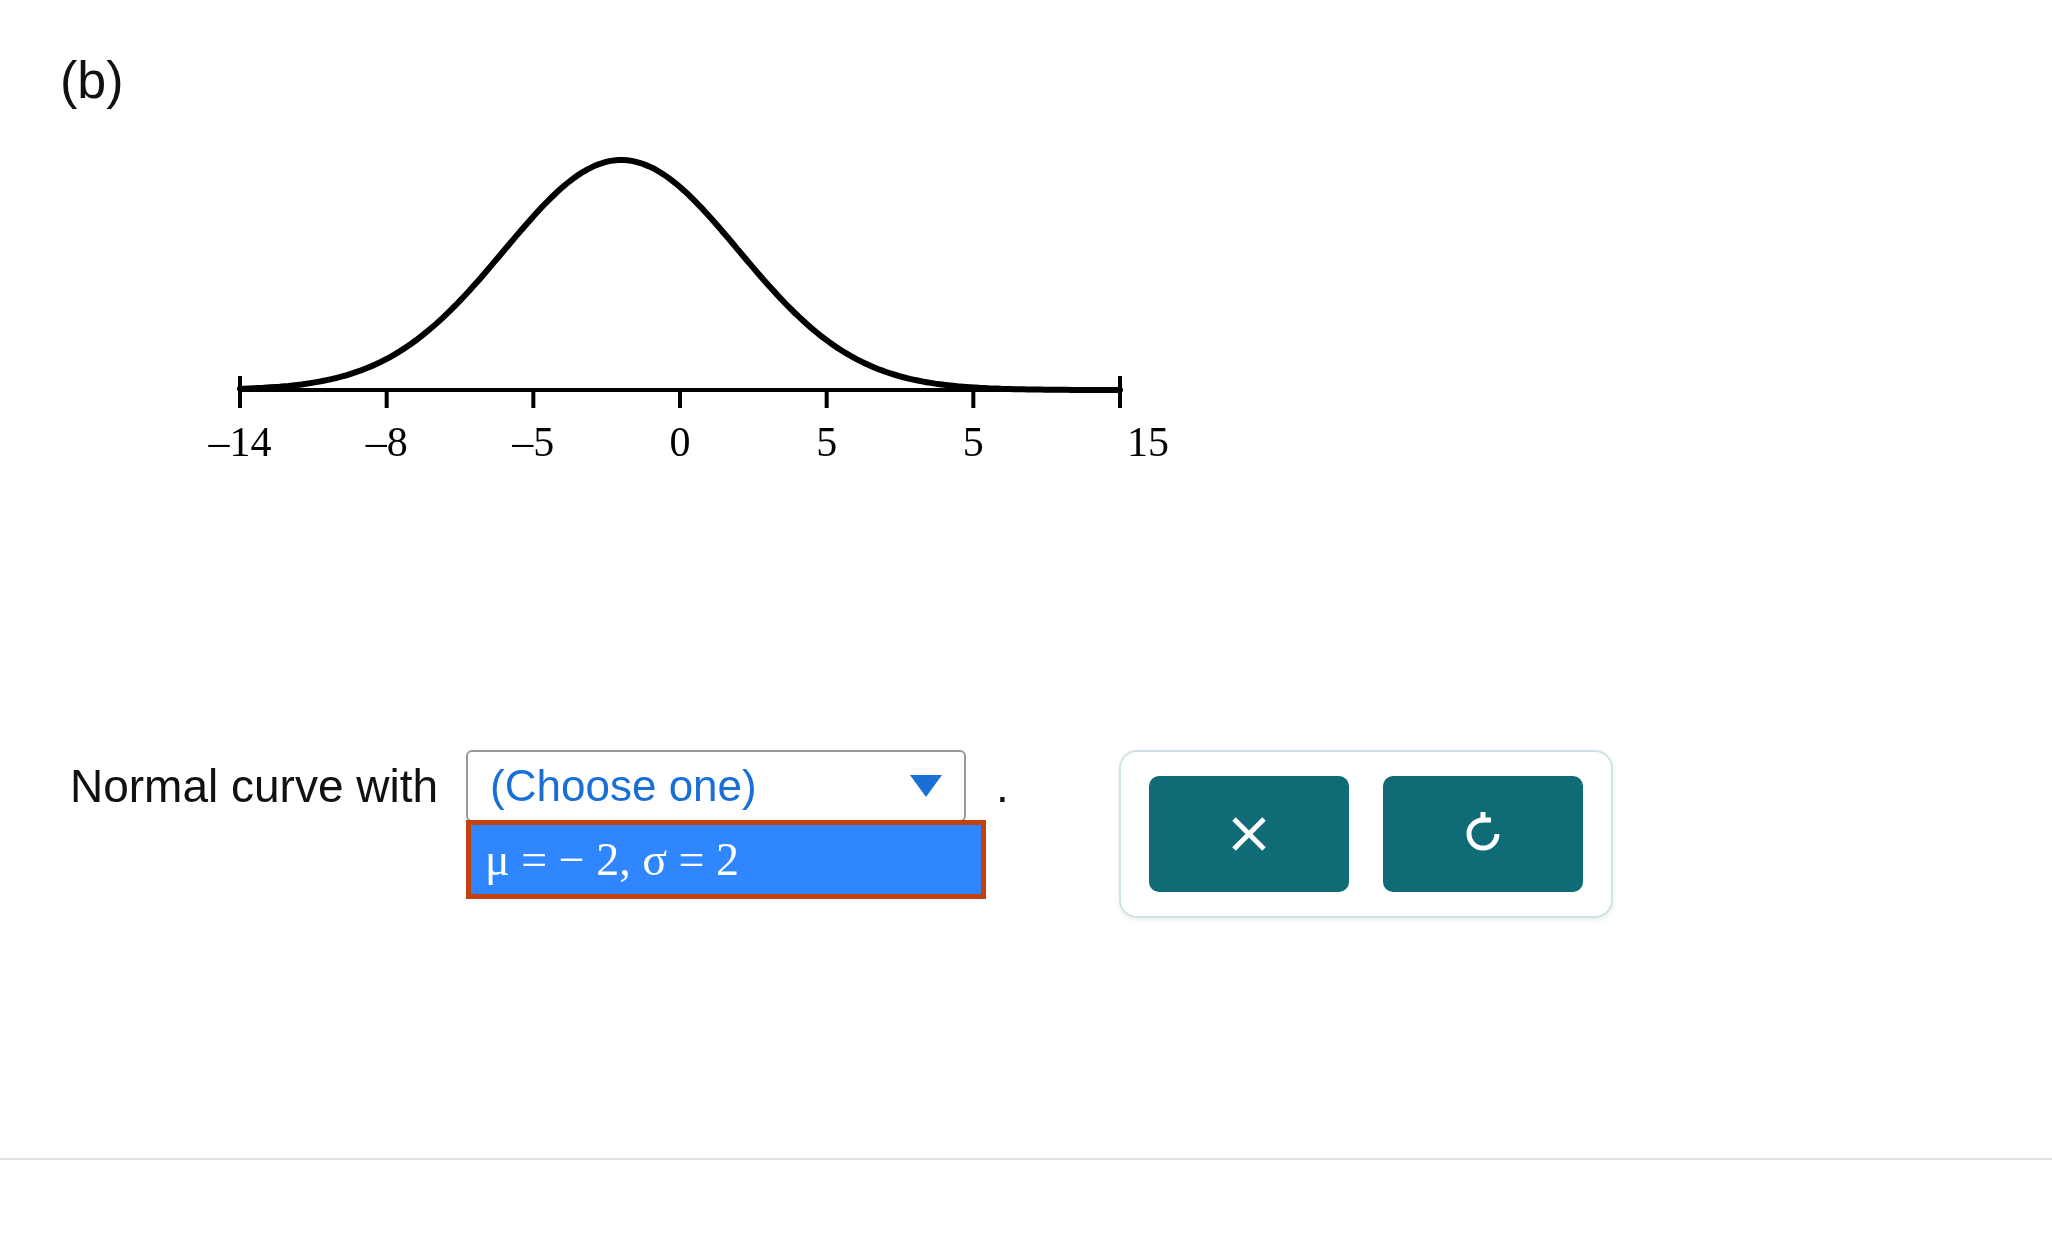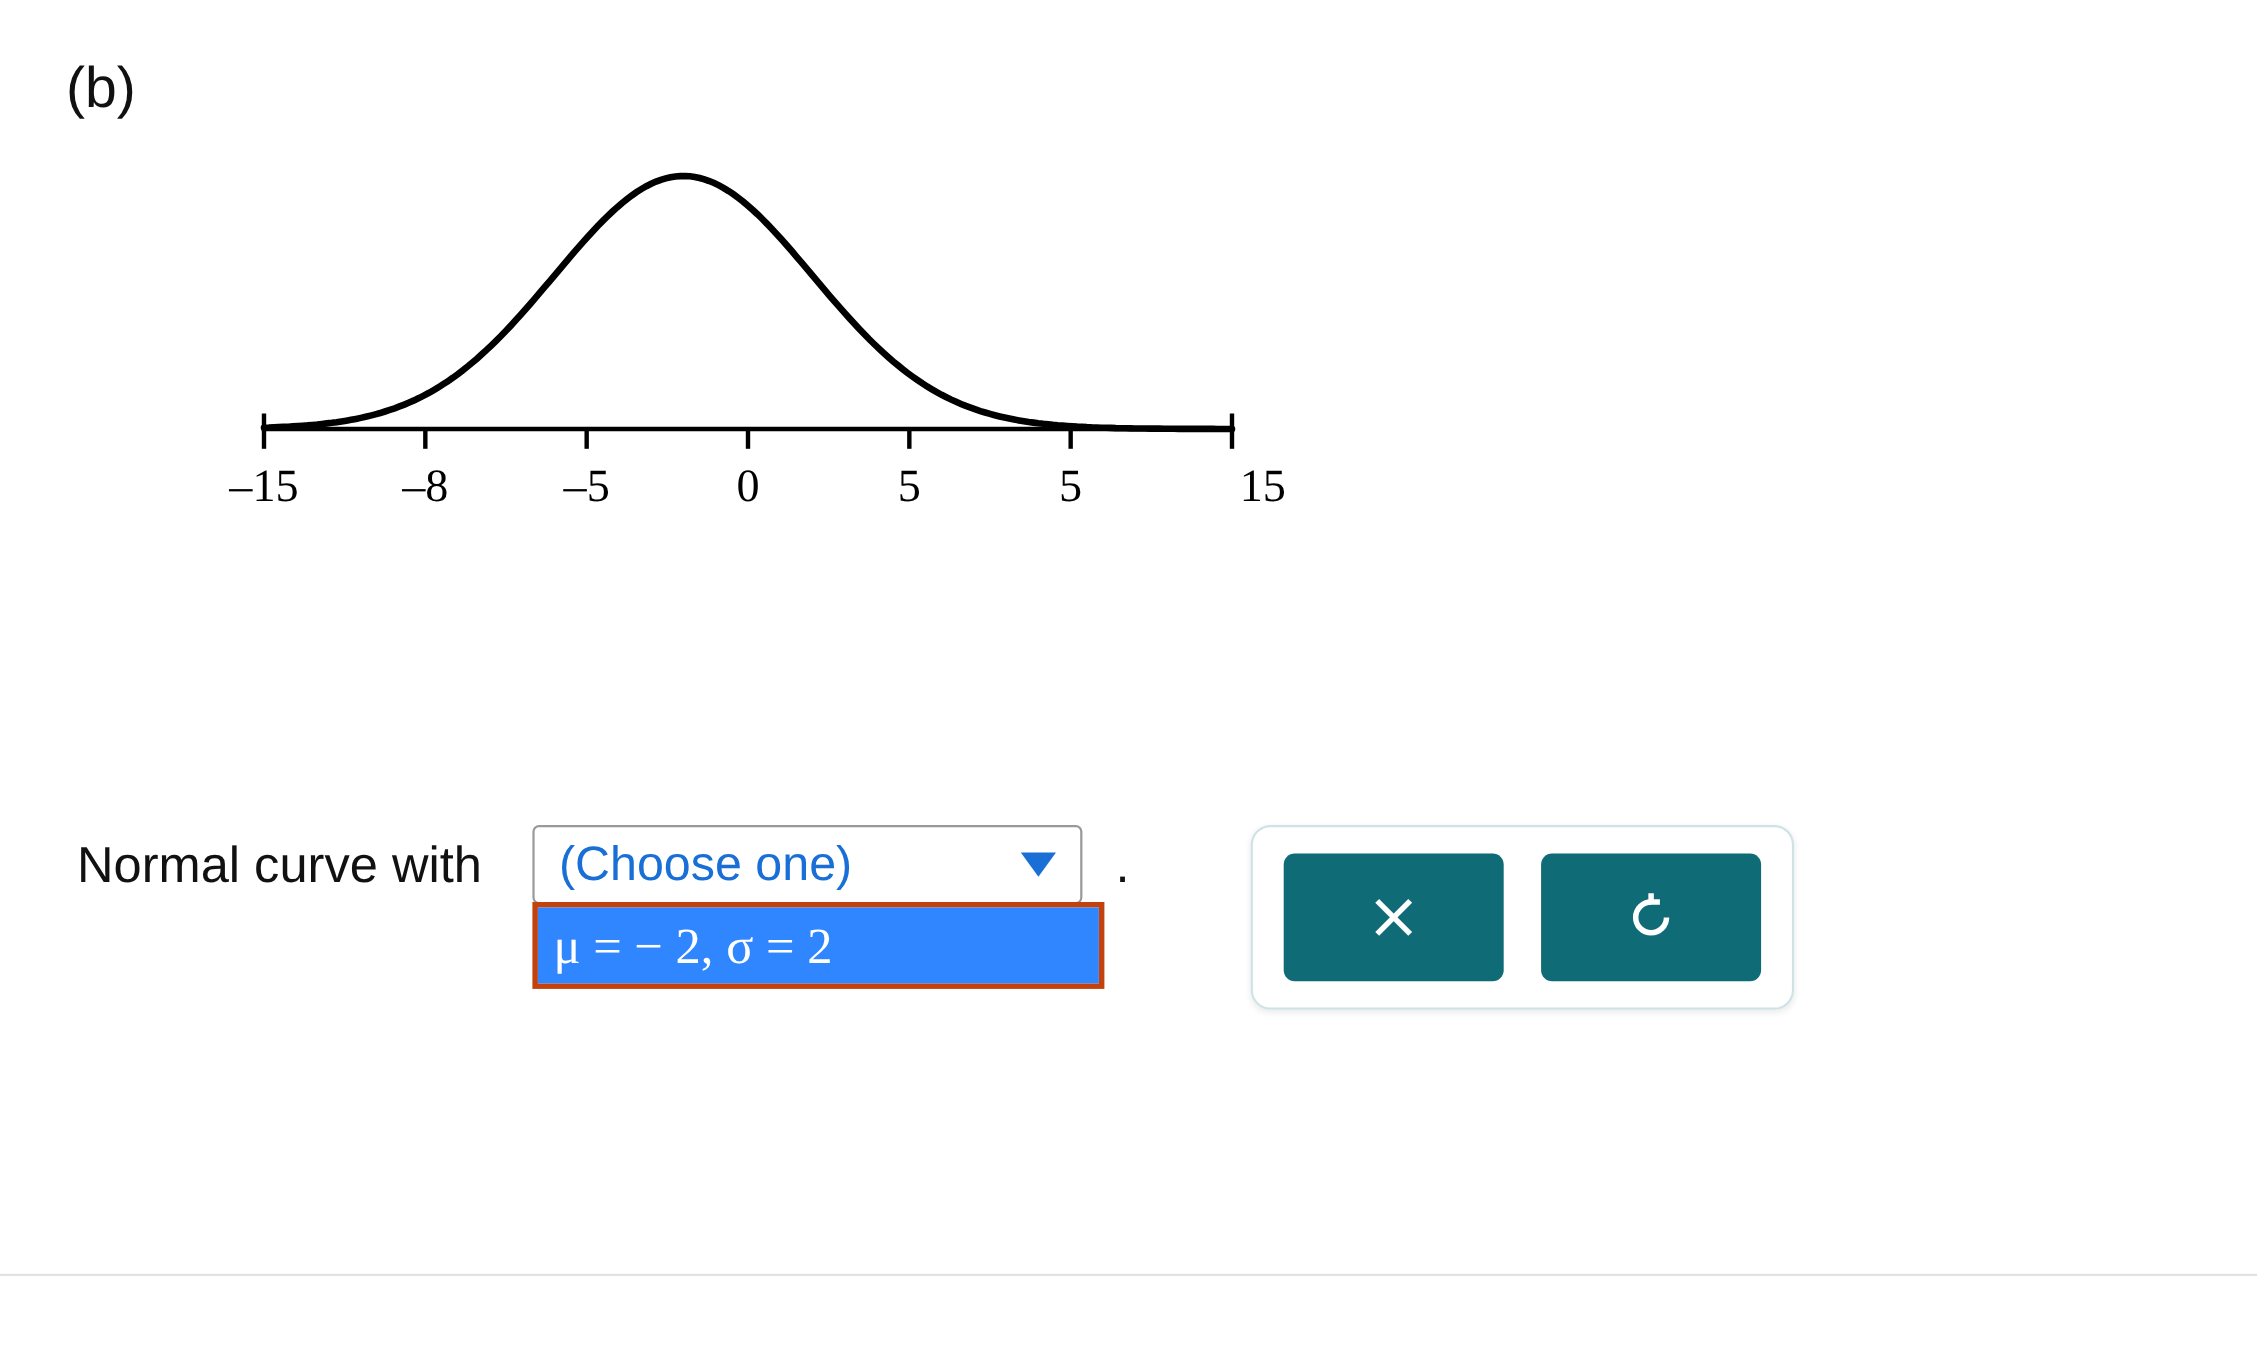--- a/index.html
+++ b/index.html
@@ -2,21 +2,21 @@
 <html><head>
 <meta charset="utf-8">
 <style>
   html,body{margin:0;padding:0;font-family:Arial,Helvetica,sans-serif;background:#fff;color:#111;}
   .page{width:2052px;height:1238px;position:relative;box-sizing:border-box;padding:40px 60px;}
   .part-label{font-size:52px;margin:10px 0 20px 0;}
   .chart-wrap{position:relative;width:1000px;height:400px;margin-left:120px;}
   .chart-svg{display:block;}
   .tick-label{position:absolute;font-family:"Times New Roman",serif;font-size:42px;color:#000;width:120px;text-align:center;transform:translateX(-50%);}
   .answer-row{display:flex;align-items:flex-start;margin-top:220px;margin-left:10px;}
-  .answer-text{font-size:46px;margin-right:18px;line-height:72px;}
+  .answer-text{font-size:46px;line-height:72px;}
   .dropdown{position:relative;padding-left:28px;}
   .dropdown-head{border:2px solid #999;border-radius:6px;height:72px;width:500px;display:flex;align-items:center;justify-content:space-between;padding:0 22px;box-sizing:border-box;font-size:44px;color:#1a6fd6;}
   .dropdown-head .caret{width:0;height:0;border-left:16px solid transparent;border-right:16px solid transparent;border-top:22px solid #1a6fd6;}
   .dropdown-list{border:5px solid #c2410c;margin-top:-2px;width:520px;box-sizing:border-box;}
   .dropdown-item{font-size:46px;padding:8px 14px;font-family:"Times New Roman",serif;}
   .dropdown-item.sel{background:#2f86ff;color:#fff;}
   .period{font-size:46px;margin-left:10px;line-height:72px;}
   .btn-group{margin-left:110px;border:2px solid #cfe3e6;border-radius:18px;padding:24px 28px;display:flex;gap:34px;box-shadow:0 2px 6px rgba(0,0,0,0.08);}
   .btn{background:#0f6b75;border:none;border-radius:10px;width:200px;height:116px;display:flex;align-items:center;justify-content:center;color:#fff;}
   .btn svg{stroke:#fff;fill:none;stroke-width:5;}
@@ -34,21 +34,21 @@
         <path d="M60,246 L60,260 L940,260 L940,246" stroke="#000" stroke-width="4" fill="none"></path>
         <line x1="60" x2="60" y1="260" y2="278" stroke="#000" stroke-width="4"></line>
         <line x1="206.66666666666666" x2="206.66666666666666" y1="260" y2="278" stroke="#000" stroke-width="4"></line>
         <line x1="353.3333333333333" x2="353.3333333333333" y1="260" y2="278" stroke="#000" stroke-width="4"></line>
         <line x1="500" x2="500" y1="260" y2="278" stroke="#000" stroke-width="4"></line>
         <line x1="646.6666666666666" x2="646.6666666666666" y1="260" y2="278" stroke="#000" stroke-width="4"></line>
         <line x1="793.3333333333334" x2="793.3333333333334" y1="260" y2="278" stroke="#000" stroke-width="4"></line>
         <line x1="940" x2="940" y1="260" y2="278" stroke="#000" stroke-width="4"></line>
       </svg>
     <div id="tick-labels">
-        <div class="tick-label" style="left: 60px; top: 288px;">–15</div>
+        <div class="tick-label" style="left: 60px; top: 288px;">–14</div>
         <div class="tick-label" style="left: 206.667px; top: 288px;">–8</div>
         <div class="tick-label" style="left: 353.333px; top: 288px;">–5</div>
         <div class="tick-label" style="left: 500px; top: 288px;">0</div>
         <div class="tick-label" style="left: 646.667px; top: 288px;">5</div>
         <div class="tick-label" style="left: 793.333px; top: 288px;">5</div>
         <div class="tick-label" style="left: 968px; top: 288px;">15</div>
       </div>
   </div>
 
   <div class="answer-row">

